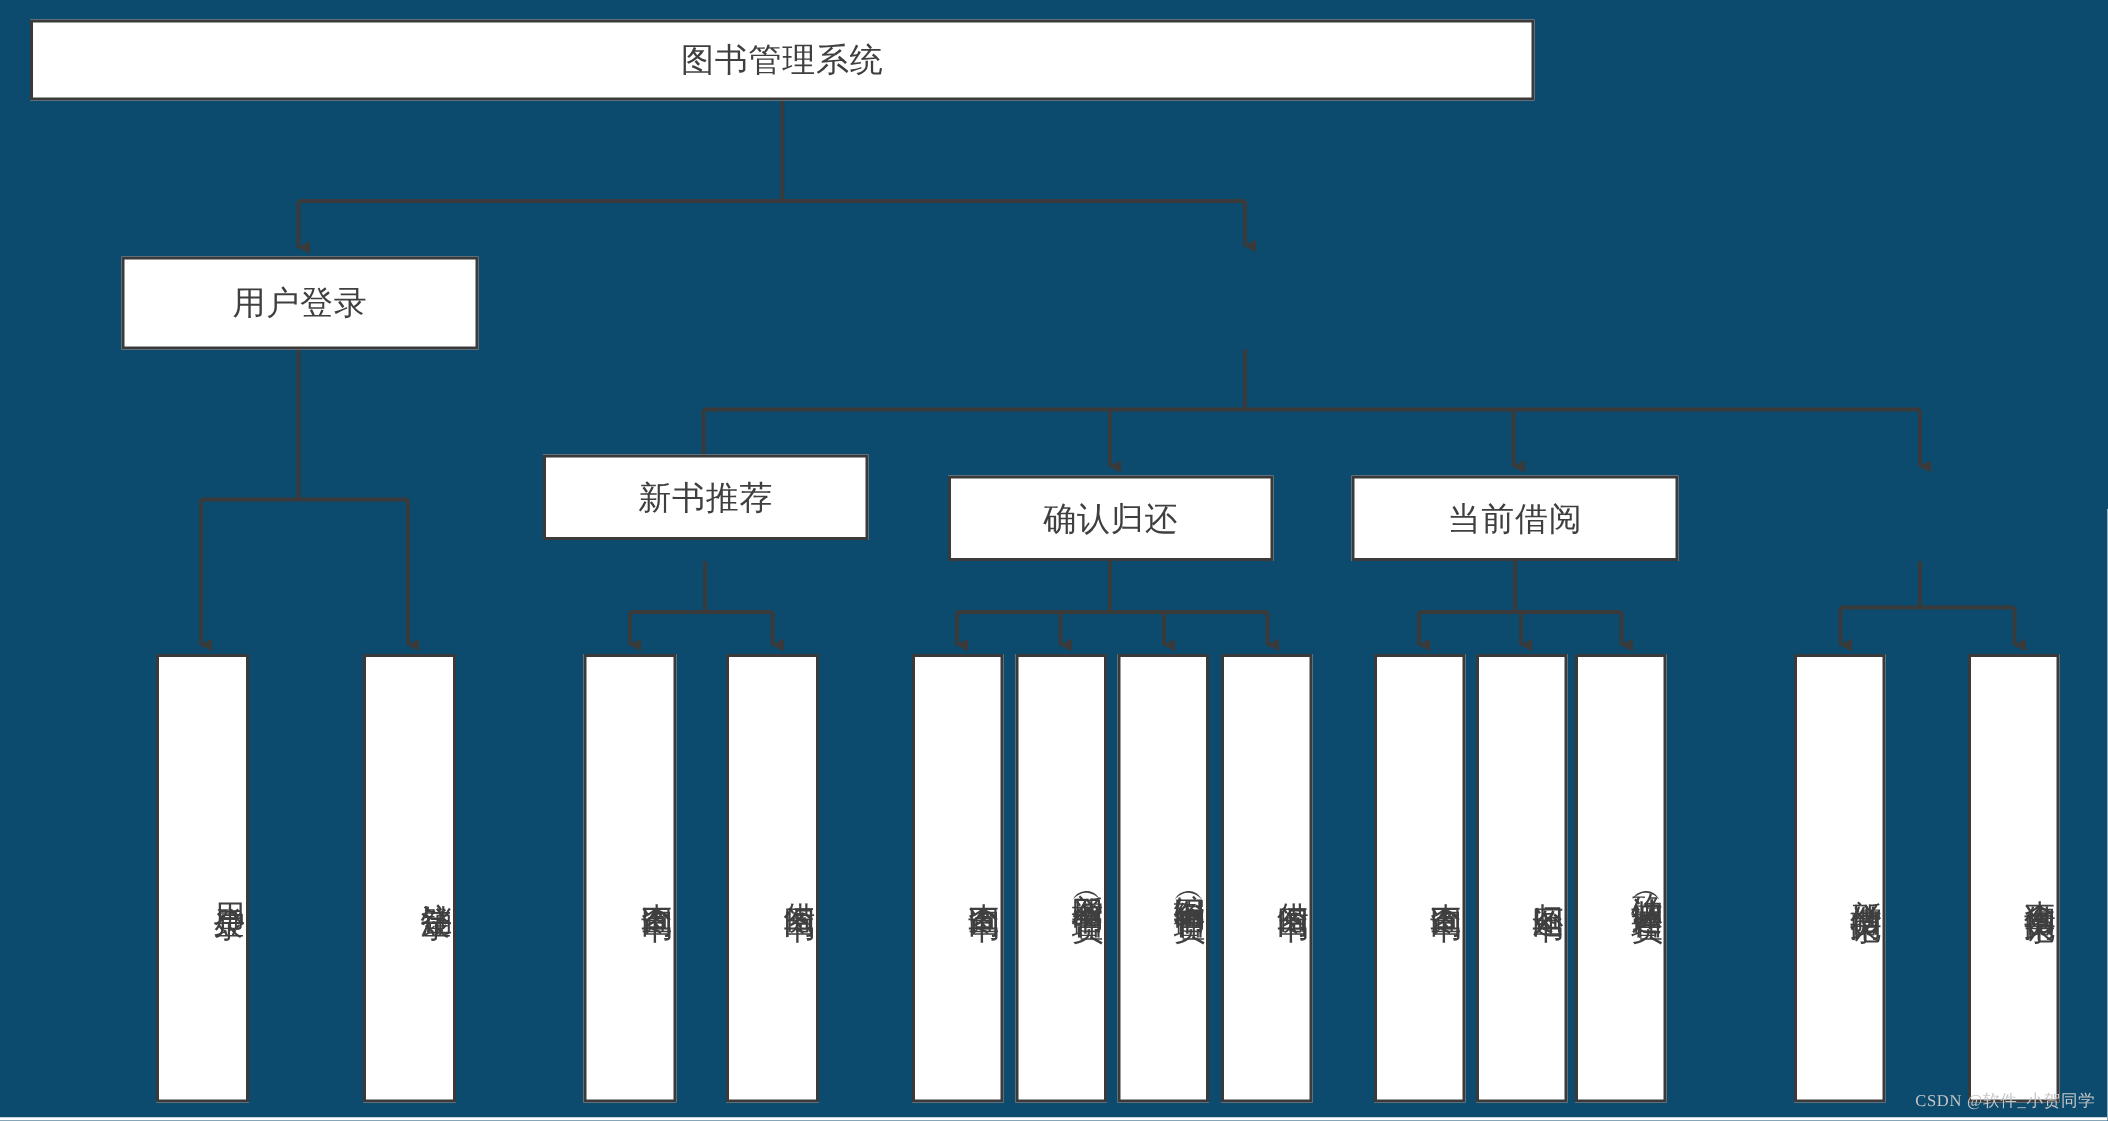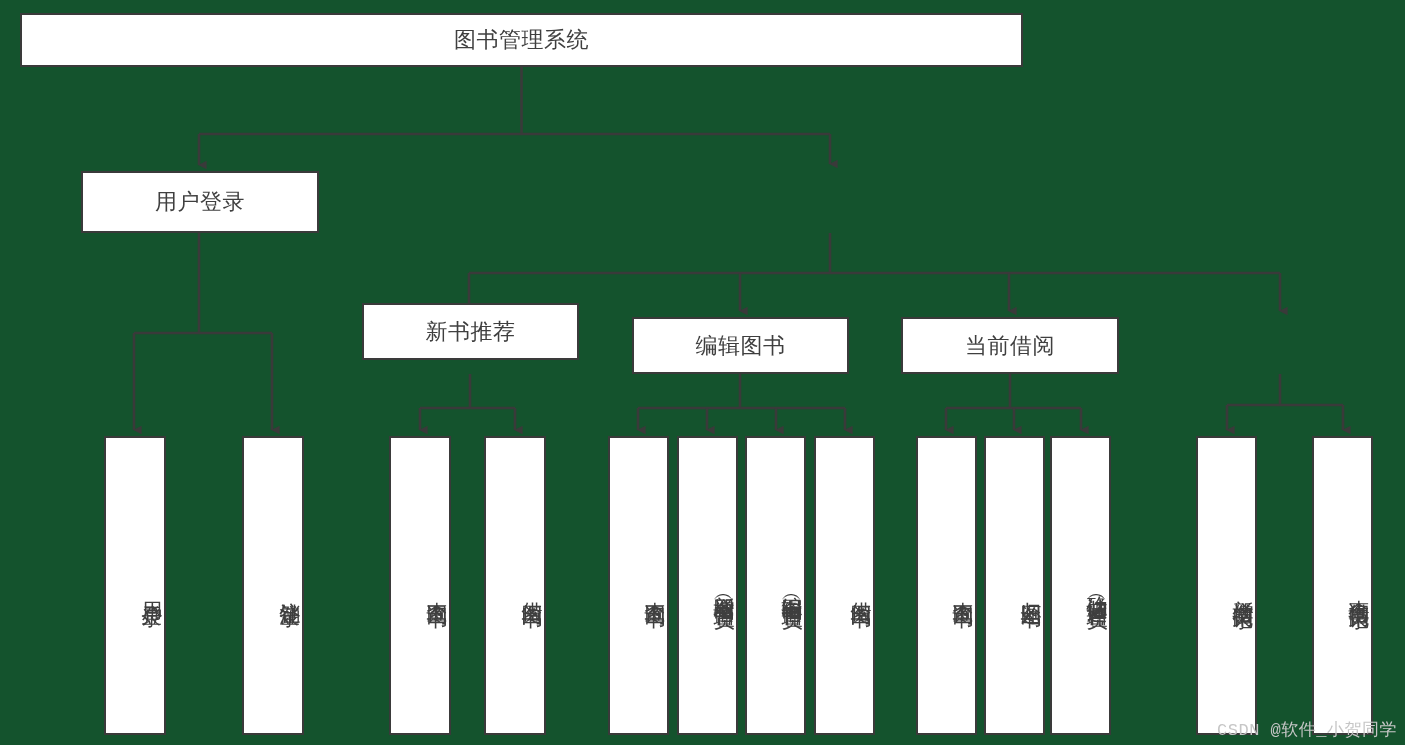--- a/index.html
+++ b/index.html
@@ -7,21 +7,21 @@
     padding: 0;
     background: #ffffff;
   }
   body {
     font-family: "Liberation Sans", "DejaVu Sans", sans-serif;
   }
   #canvas {
     position: relative;
     width: 1405px;
     height: 745px;
-    background: #14532d;
+    background: #0c4a6e;
     overflow: hidden;
   }
   #edges {
     position: absolute;
     left: 0;
     top: 0;
     width: 1405px;
     height: 747px;
   }
   .node {
@@ -53,26 +53,26 @@
   .node.vert.tall {
     padding-top: 4px;
   }
   .node.vert .txt {
     display: block;
   }
   #watermark {
     position: absolute;
     right: 8px;
     bottom: 4px;
-    font-size: 17px;
+    font-size: 11px;
     color: #c6c6c6;
     letter-spacing: 0.5px;
     z-index: 5;
     white-space: nowrap;
-    font-family: Liberation Mono, monospace;
+    font-family: Liberation Serif, serif;
   }
 </style>
 </head>
 <body>
 
 <div id="canvas">
 
   <svg id="edges" viewBox="0 0 1405 747" xmlns="http://www.w3.org/2000/svg">
     <defs>
       <marker id="arrowhead" markerWidth="9" markerHeight="9" refX="4.2" refY="7.6" orient="auto" markerUnits="userSpaceOnUse">
@@ -128,21 +128,21 @@
   </div>
 
   <div class="node horiz" style="left:81px; top:171px; width:238px; height:62px;">
     <span class="txt">用户登录</span>
   </div>
 
   <div class="node horiz" style="left:362px; top:303px; width:217px; height:57px;">
     <span class="txt">新书推荐</span>
   </div>
   <div class="node horiz" style="left:632px; top:317px; width:217px; height:57px;">
-    <span class="txt">编辑图书</span>
+    <span class="txt">确认归还</span>
   </div>
   <div class="node horiz" style="left:901px; top:317px; width:218px; height:57px;justify-content:center;">
     <span class="txt">当前借阅</span>
   </div>
 
   <div class="node vert" style="left:104px; top:436px; width:62px; height:299px;">
     <span class="txt">用户登录</span>
   </div>
   <div class="node vert" style="left:242px; top:436px; width:62px; height:299px;">
     <span class="txt">注销登录</span>

